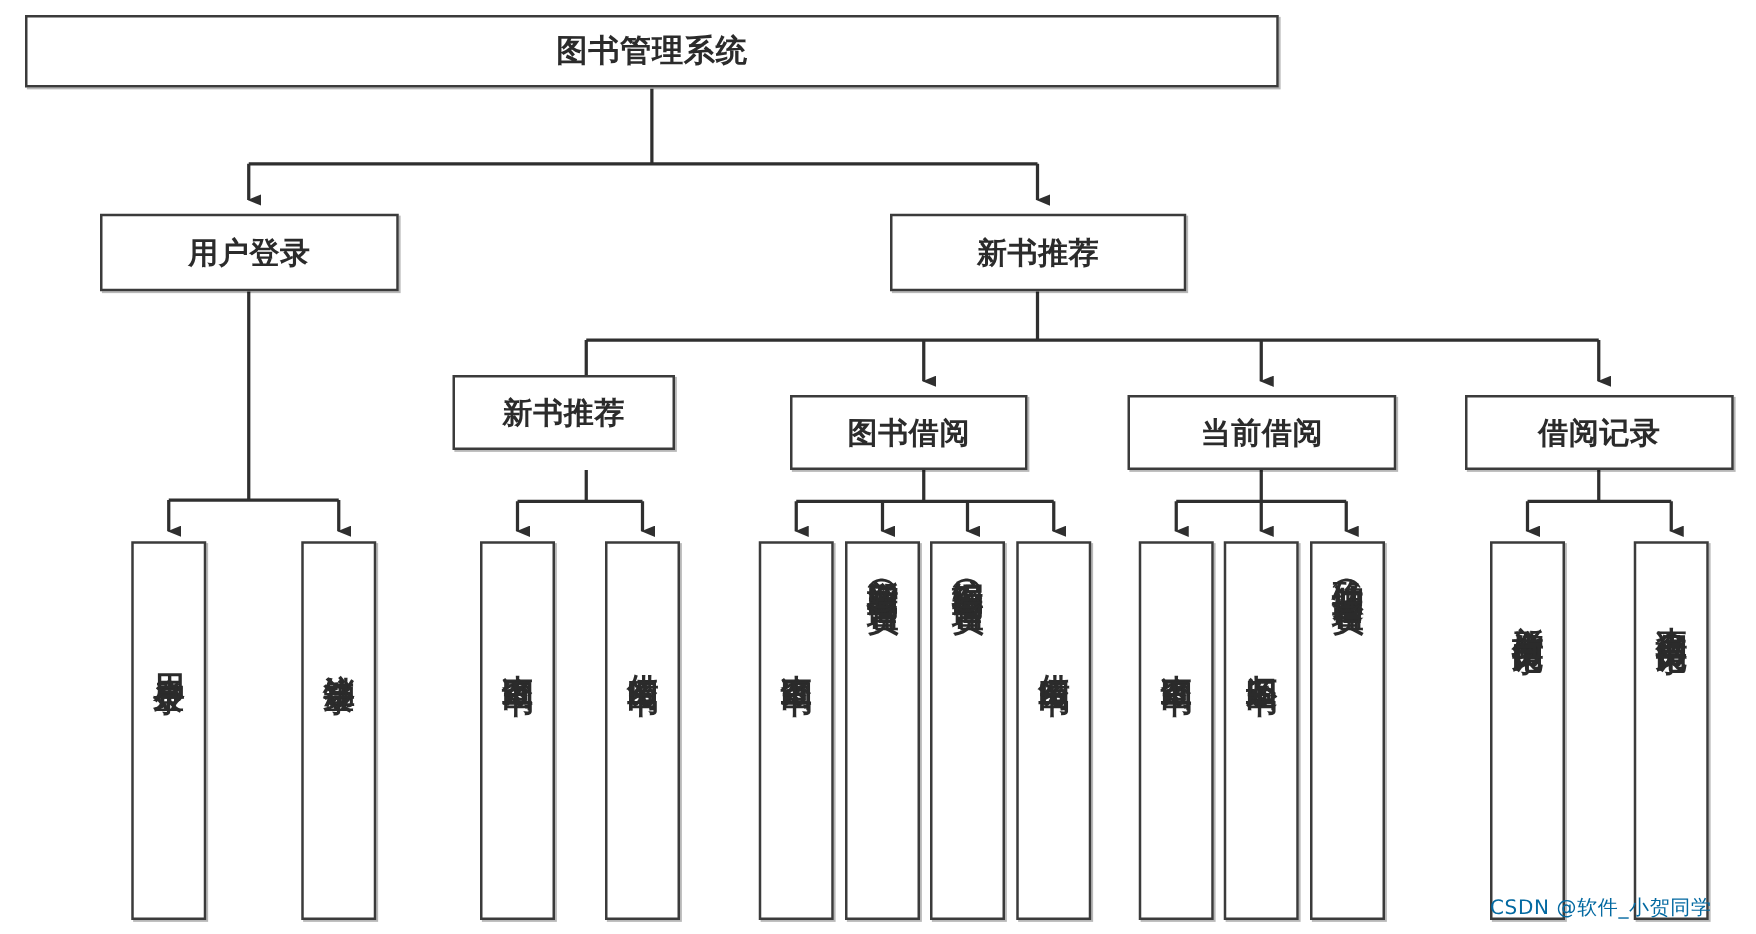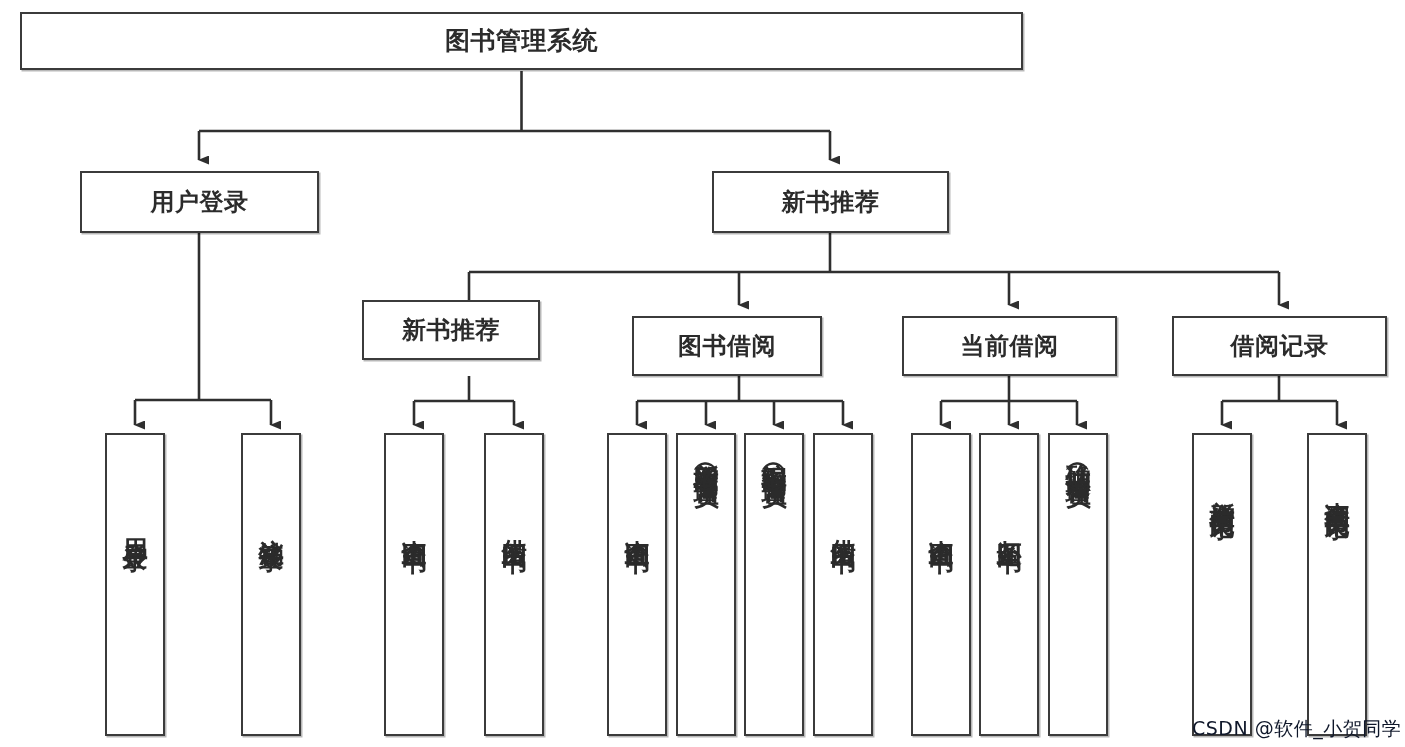--- a/index.html
+++ b/index.html
@@ -63,22 +63,22 @@
     margin: 0 auto;
   }
   .node.vertical.mid .node-label {
     margin-top: 76px;
   }
   .node.vertical.mid2 .node-label {
     margin-top: 38px;
   }
   .watermark {
     position: absolute;
-    color: #0f172a;
-    font-size: 19px;
+    color: #0369a1;
+    font-size: 16px;
     white-space: nowrap;
     user-select: none;
     letter-spacing: 0.5px;
   }
 </style>
 </head>
 <body>
 
 <div id="diagram-root">
 

